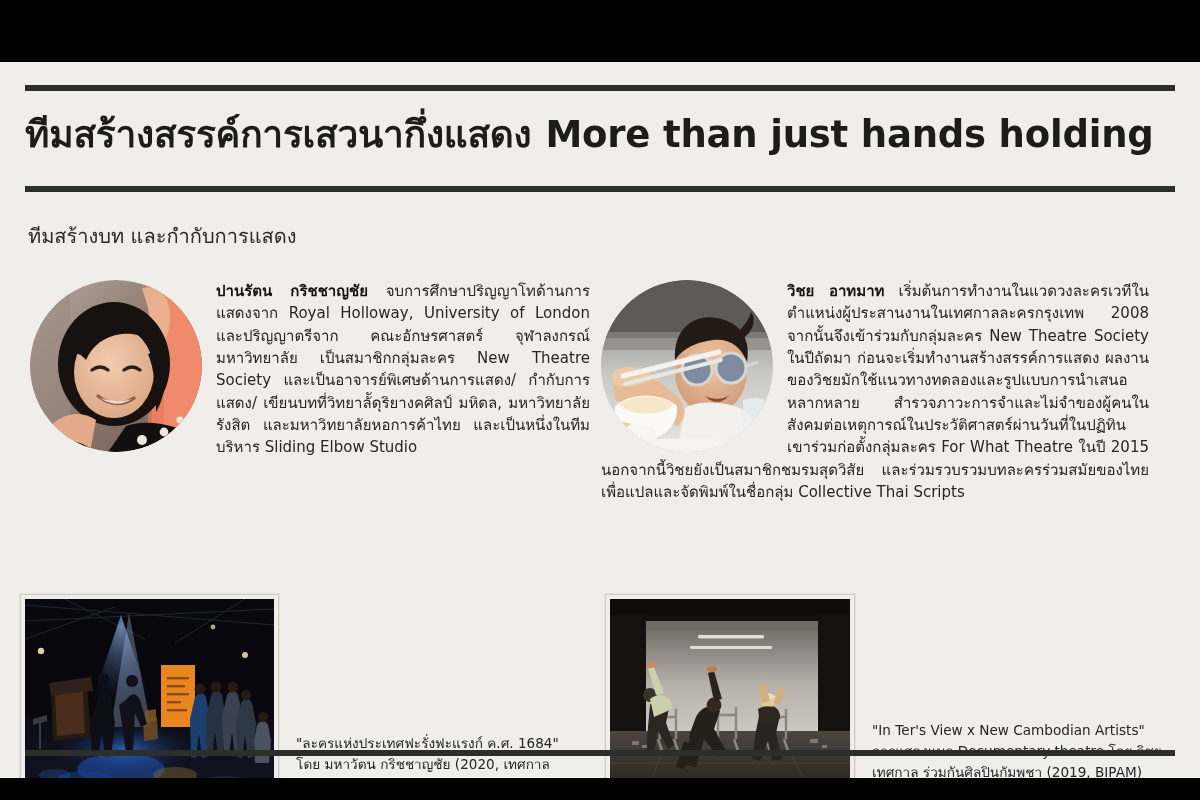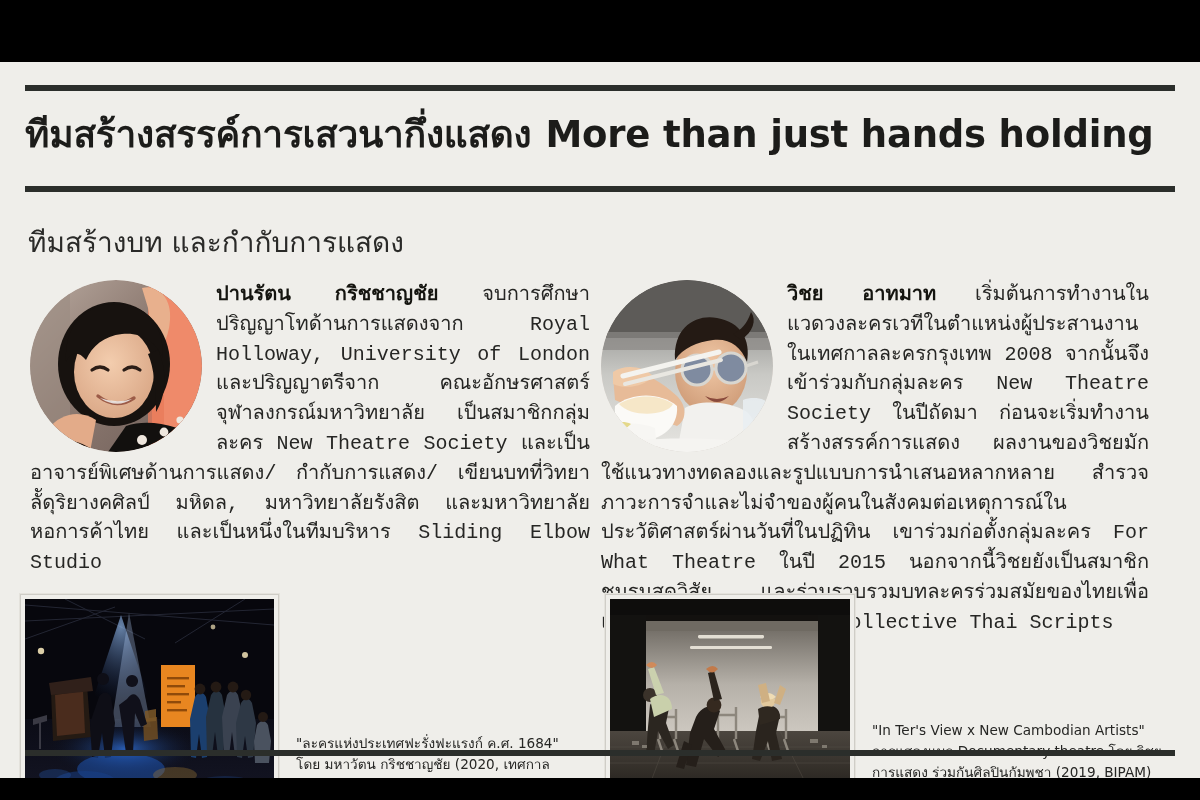--- a/index.html
+++ b/index.html
@@ -68,21 +68,21 @@
     color: #1c1c1a;
     letter-spacing: -0.2px;
   }
   .title-th { margin-right: 14px; }
 
   
   .subheading {
     position: absolute;
     left: 28px;
     top: 158px;
-    font-size: 28px;
+    font-size: 20px;
     color: #2a2a28;
     font-weight: normal;
   }
 
   
   .bio {
     position: absolute;
     top: 218px;
   }
   .bio.bio-left  { left: 30px;  width: 560px; }
@@ -95,26 +95,25 @@
     border-radius: 50%;
     margin-right: 14px;
     margin-bottom: 4px;
     overflow: hidden;
     position: relative;
     background: #d9d2cc;
   }
   .portrait svg { display: block; width: 100%; height: 100%; }
 
   .bio-text {
-    font-size: 20px;
+    font-size: 15px;
     line-height: 1.49;
     color: #262624;
     text-align: justify;
     text-justify: inter-word;
-    font-family: Liberation Mono, monospace;
   }
   .bio-name {
     font-weight: bold;
     color: #14140f;
   }
 
   
   .figure {
     position: absolute;
   }
@@ -457,21 +456,21 @@
               <rect x="32" y="146" width="5" height="3"></rect>
               <rect x="200" y="140" width="8" height="4"></rect>
               <rect x="212" y="146" width="5" height="3"></rect>
             </g>
           </svg>
         </div>
       </div>
       <div class="fig-caption cap-right">
         <span class="cap-line">"In Ter's View x New Cambodian Artists"</span>
         <span class="cap-line">การแสดงแนว Documentary theatre โดย วิชย</span>
-        <span class="cap-line">การแสดง ร่วมกันศิลปินกัมพูชา (2019, BIPAM)</span>
+        <span class="cap-line">เทศกาล ร่วมกันศิลปินกัมพูชา (2019, BIPAM)</span>
       </div>
     </div>
 
     <div class="rule rule-bottom"></div>
 
   </div>
 
   <div class="letterbox bottom"></div>
 </div>
 

